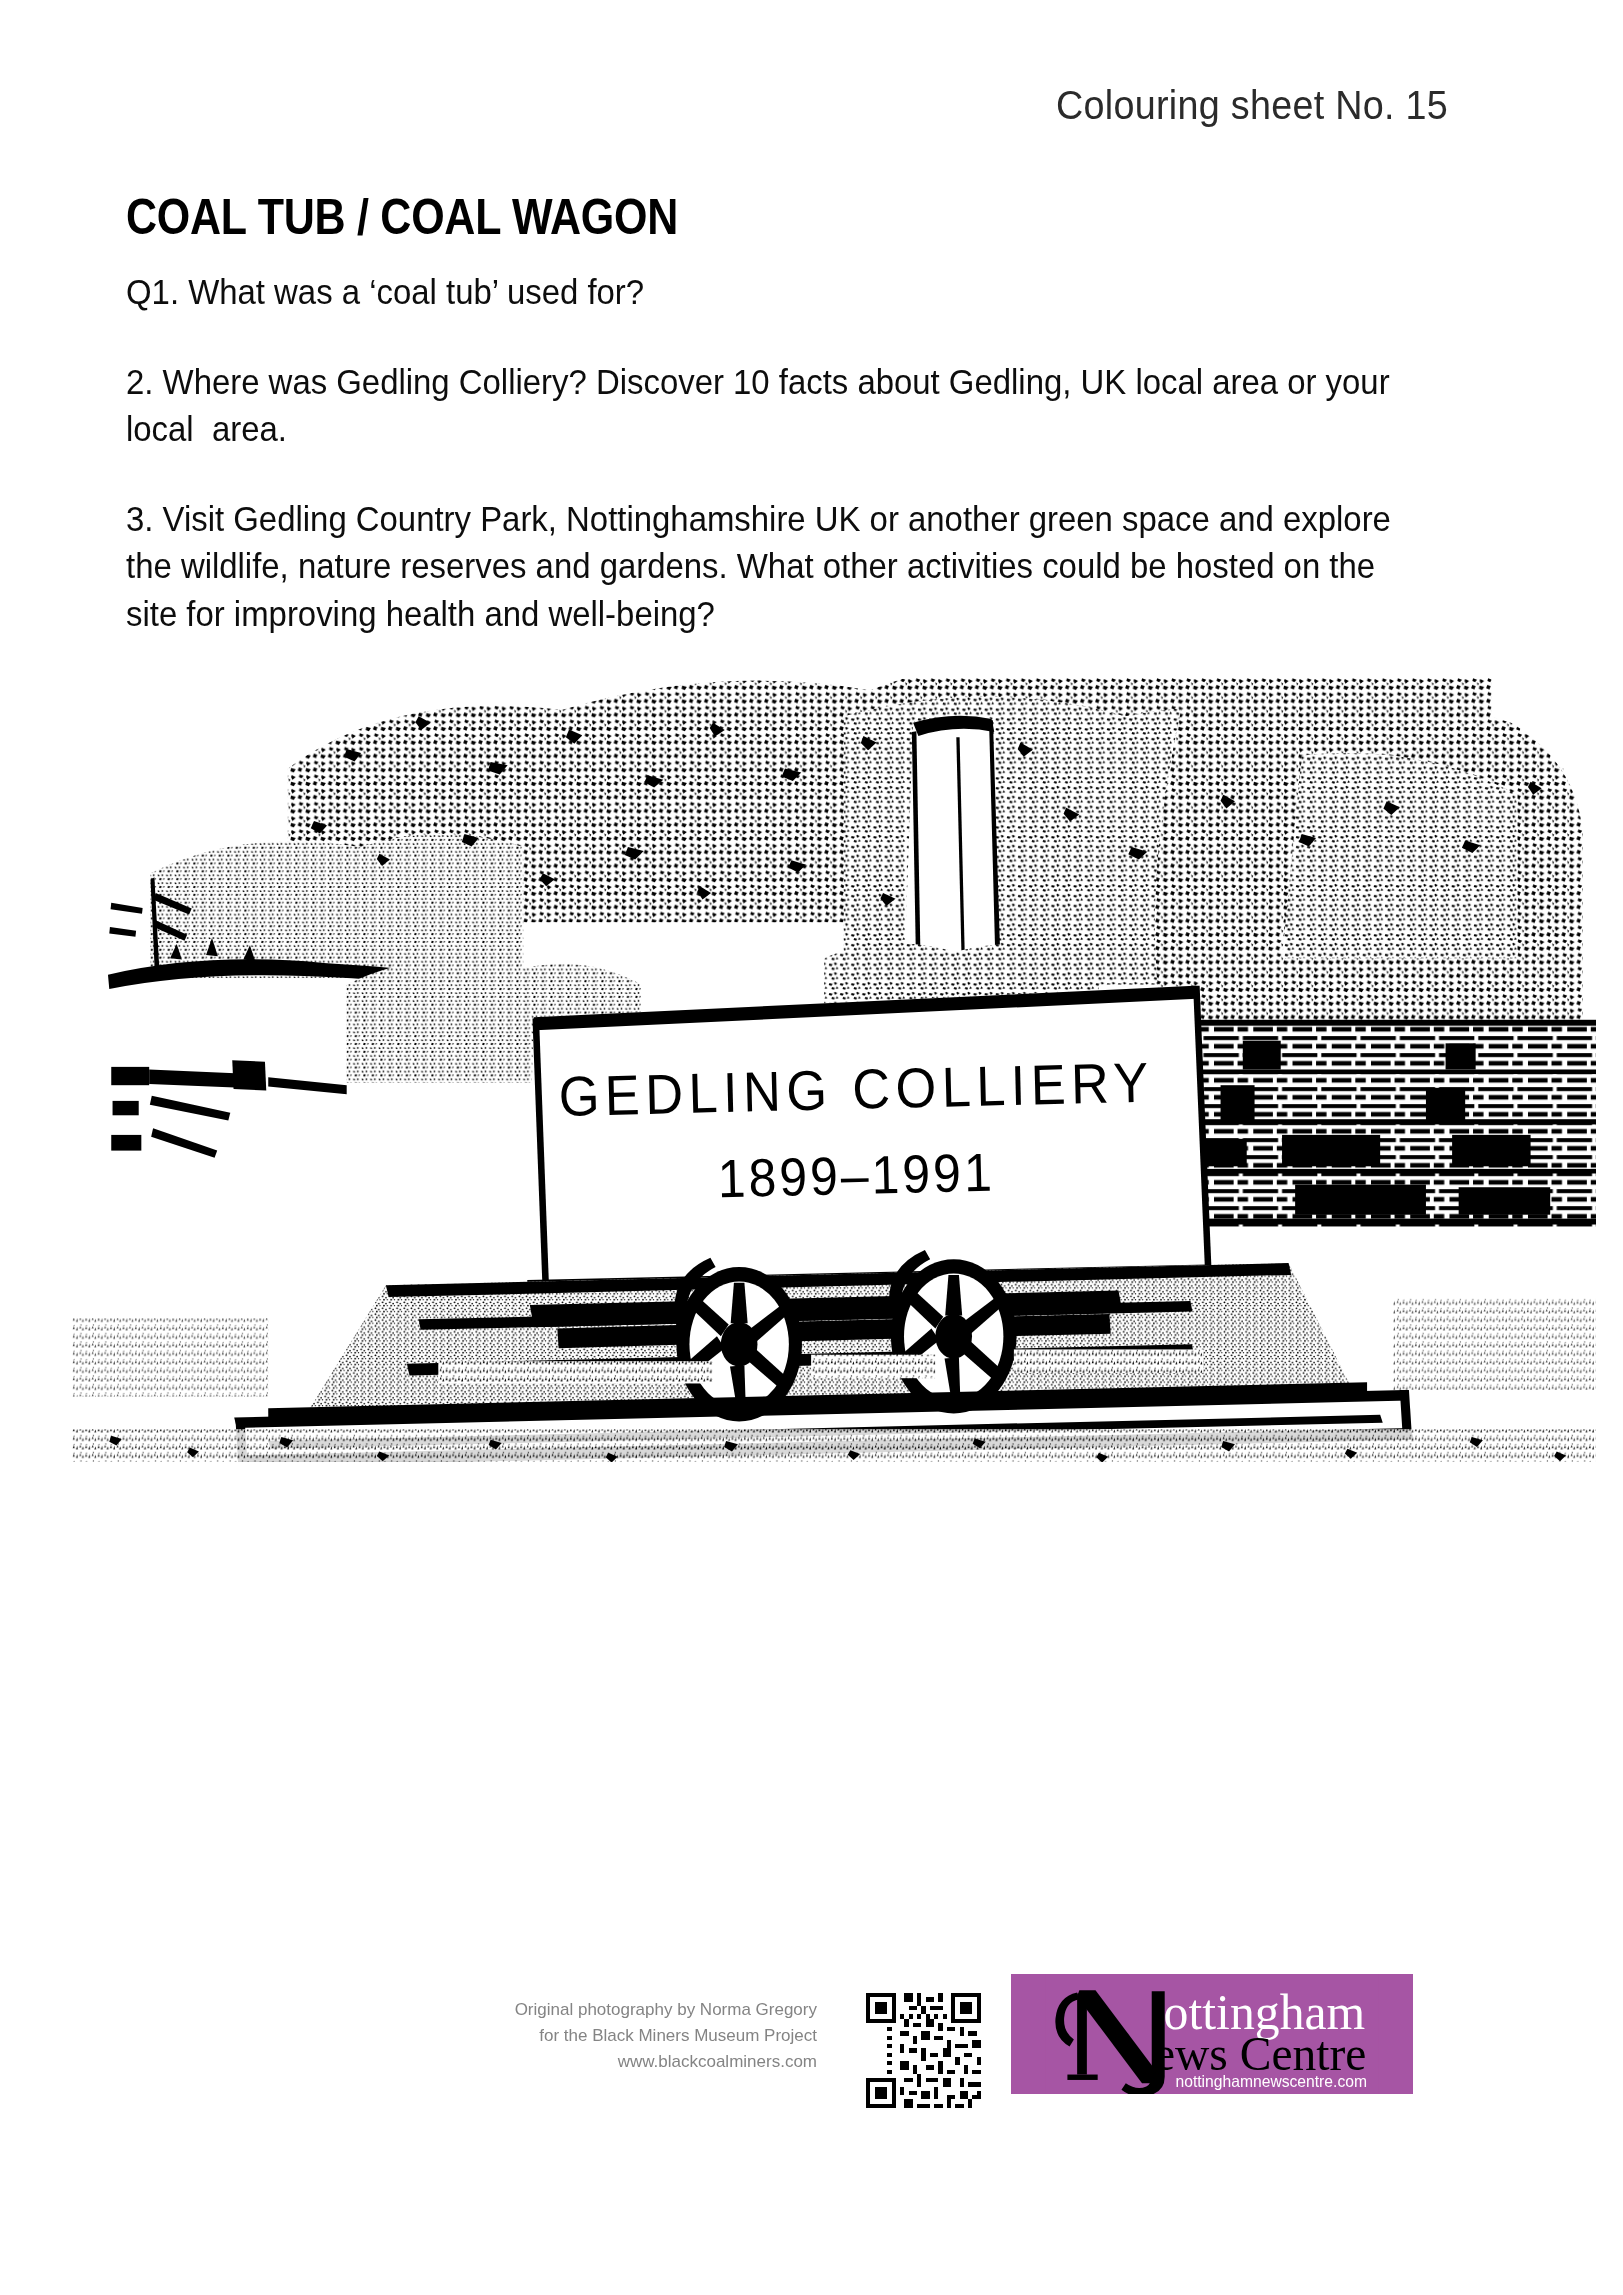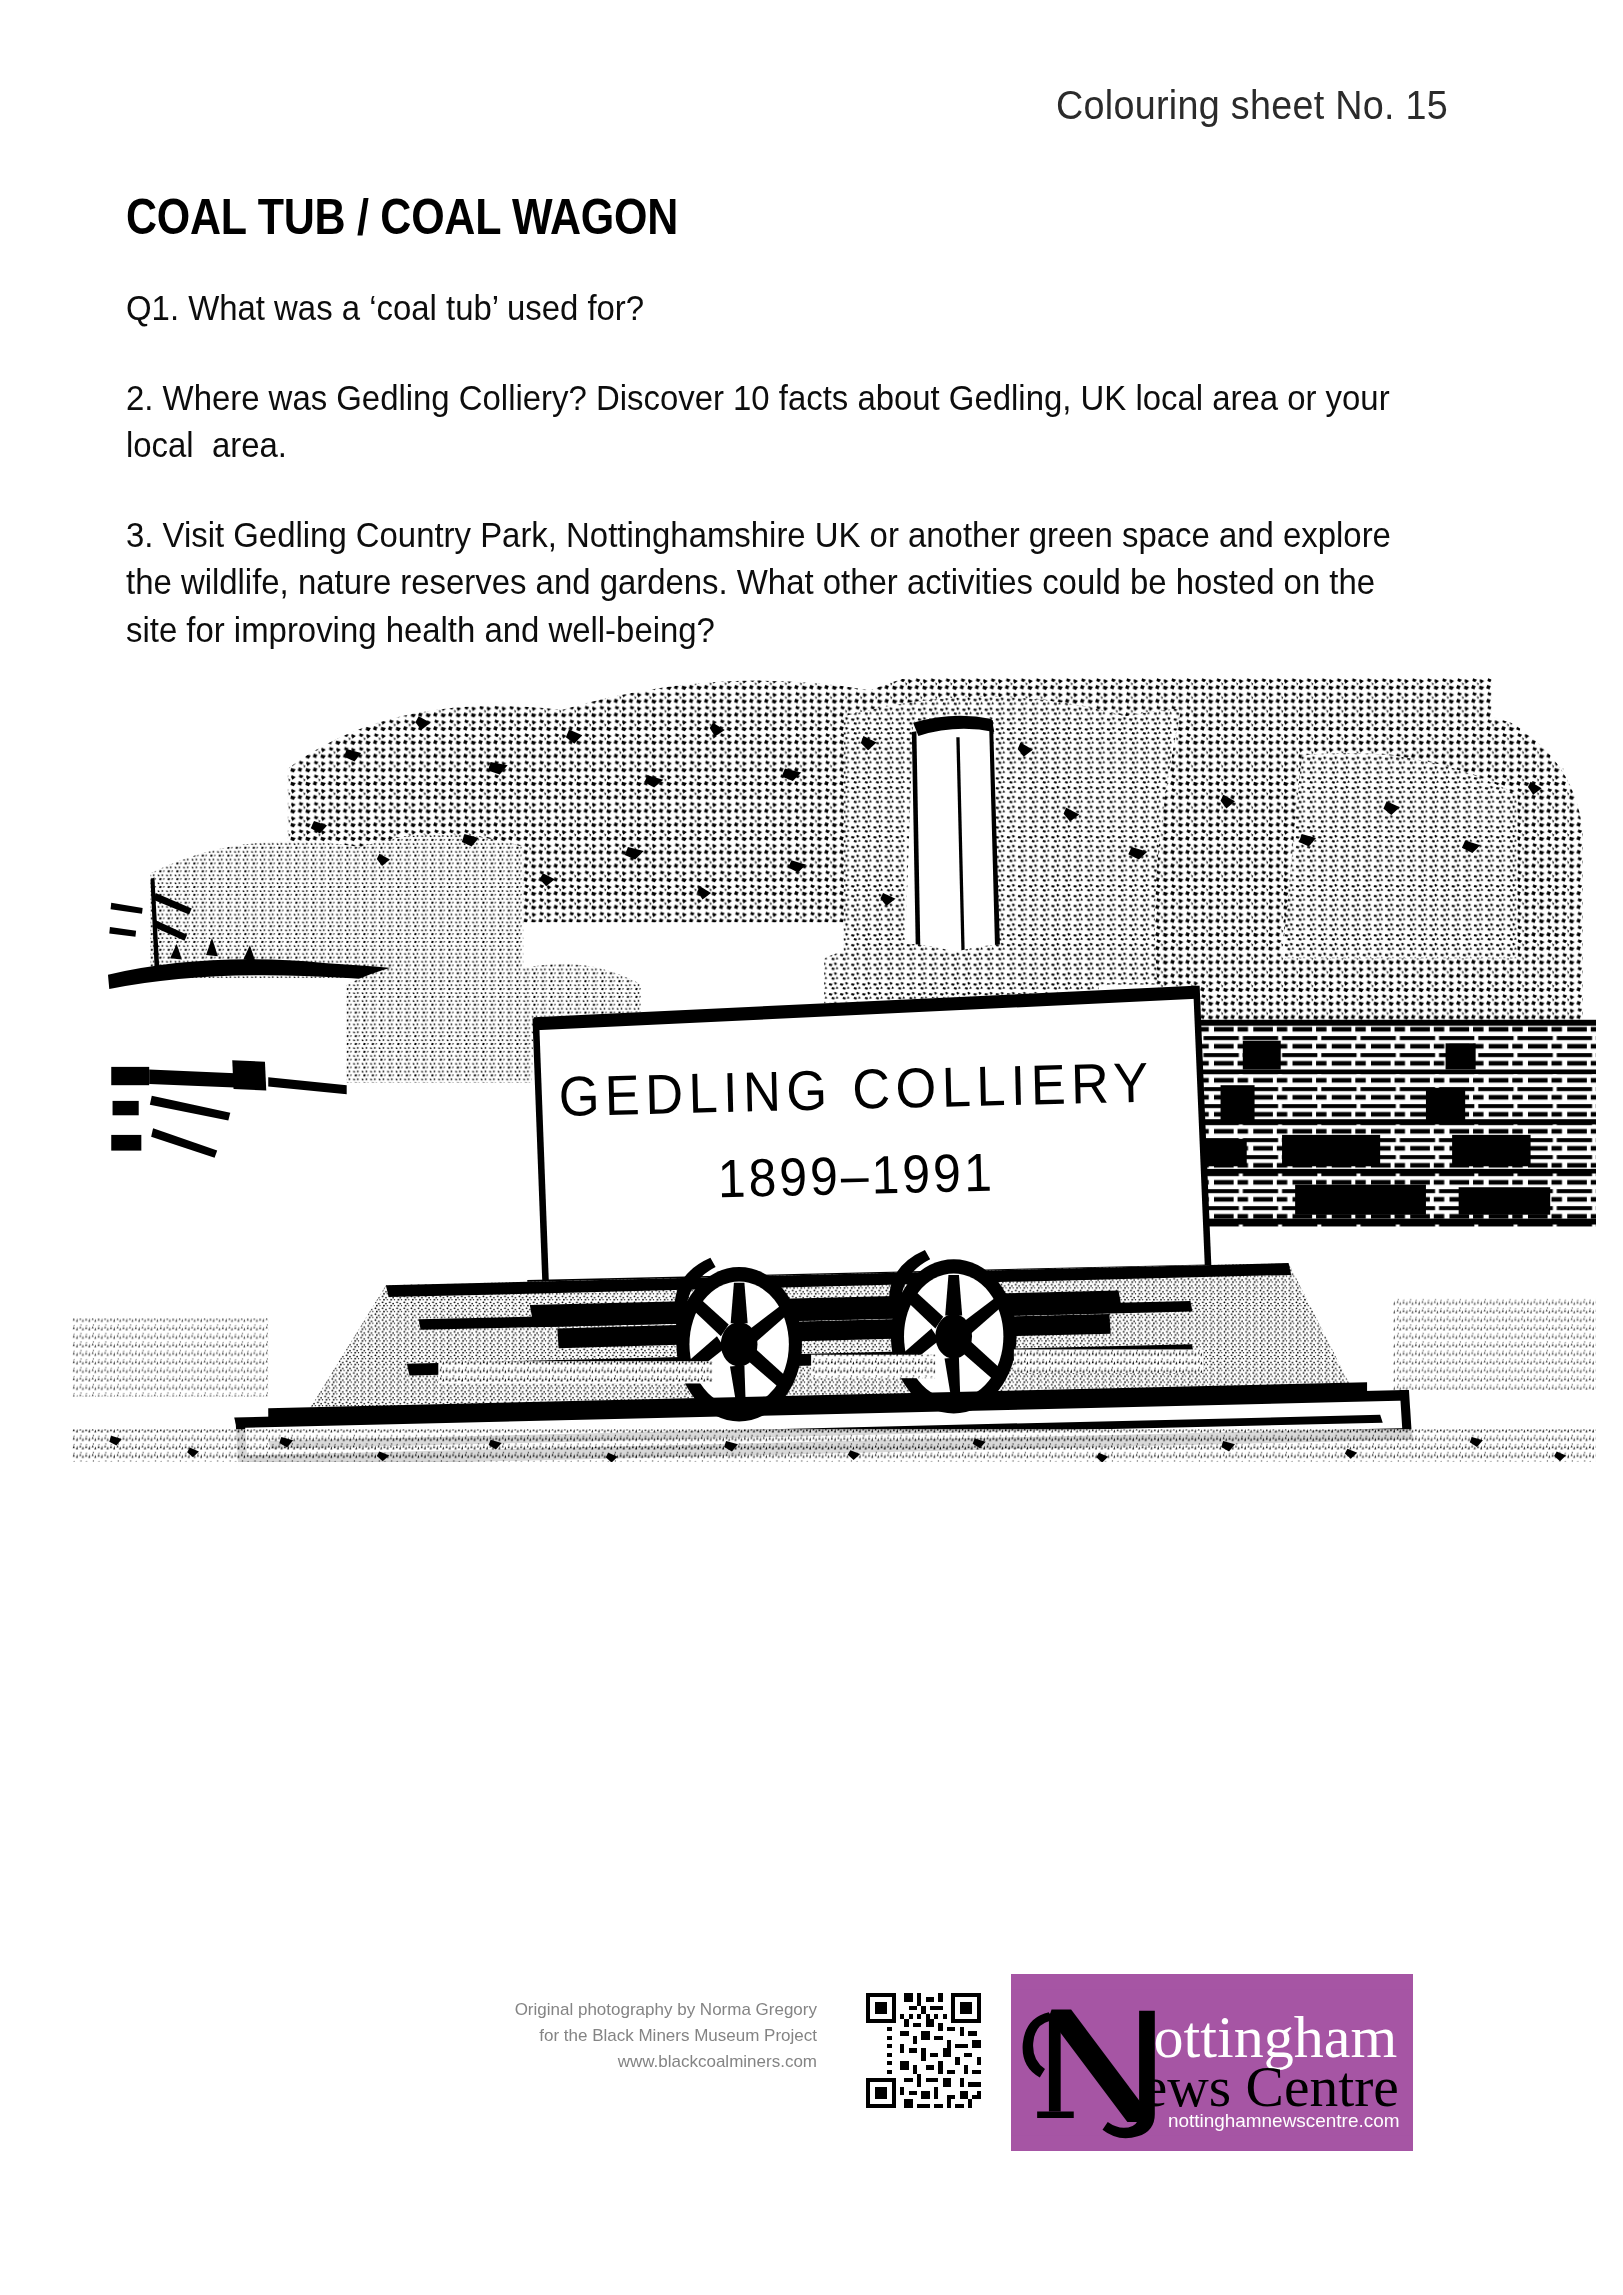--- a/index.html
+++ b/index.html
@@ -43,21 +43,20 @@
     transform-origin: left center;
     white-space: nowrap;
   }
 
   
   .questions {
     position: absolute;
     top: 268px;
     left: 126px;
     width: 1367px;
-    margin-top: 16px;
   }
   .q {
     font-size: 35px;
     line-height: 1.36;
     color: #0d0d0d;
     font-weight: 400;
     transform: scaleX(0.94);
     transform-origin: left top;
     margin: 0 0 42px 0;
     white-space: pre-wrap;
@@ -94,21 +93,21 @@
     width: 123px;
     height: 123px;
   }
   .qr svg { display: block; width: 100%; height: 100%; }
 
   .logo {
     position: absolute;
     left: 1011px;
     top: 1974px;
     width: 402px;
-    height: 177px;
+    height: 120px;
     background: #a655a4;
     overflow: hidden;
     text-decoration: underline;
   }
   .logo svg { display: block; width: 100%; height: 100%; }
 </style>
 </head>
 <body>
 
 <div class="page">

